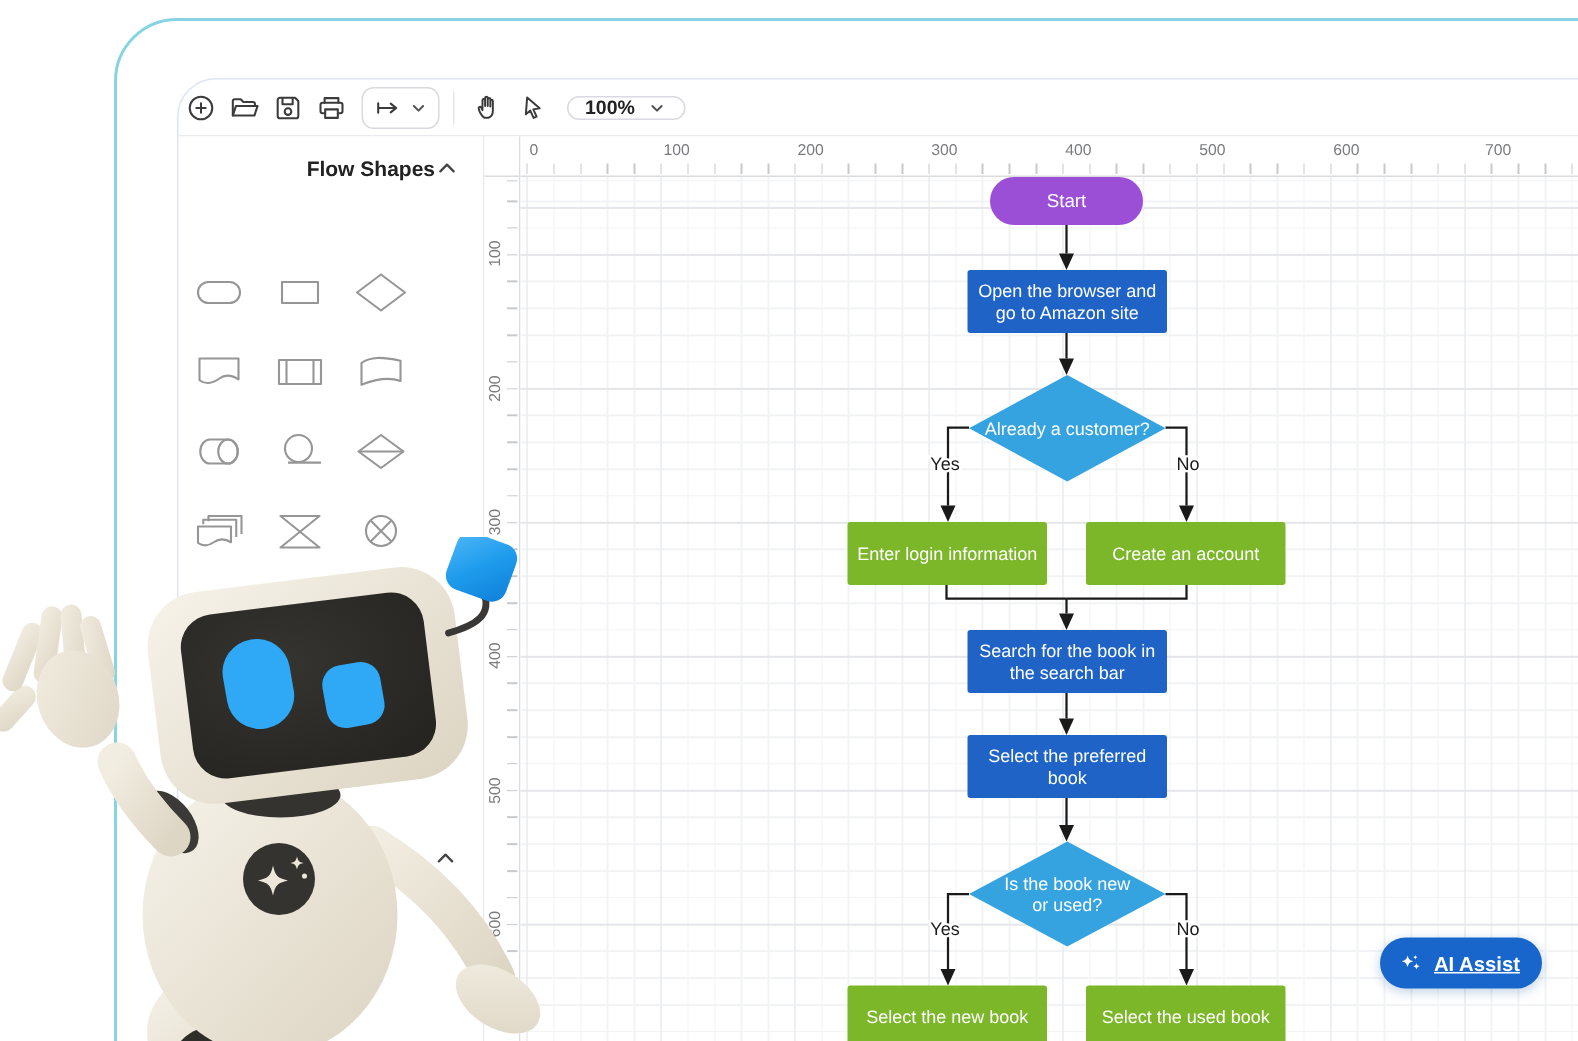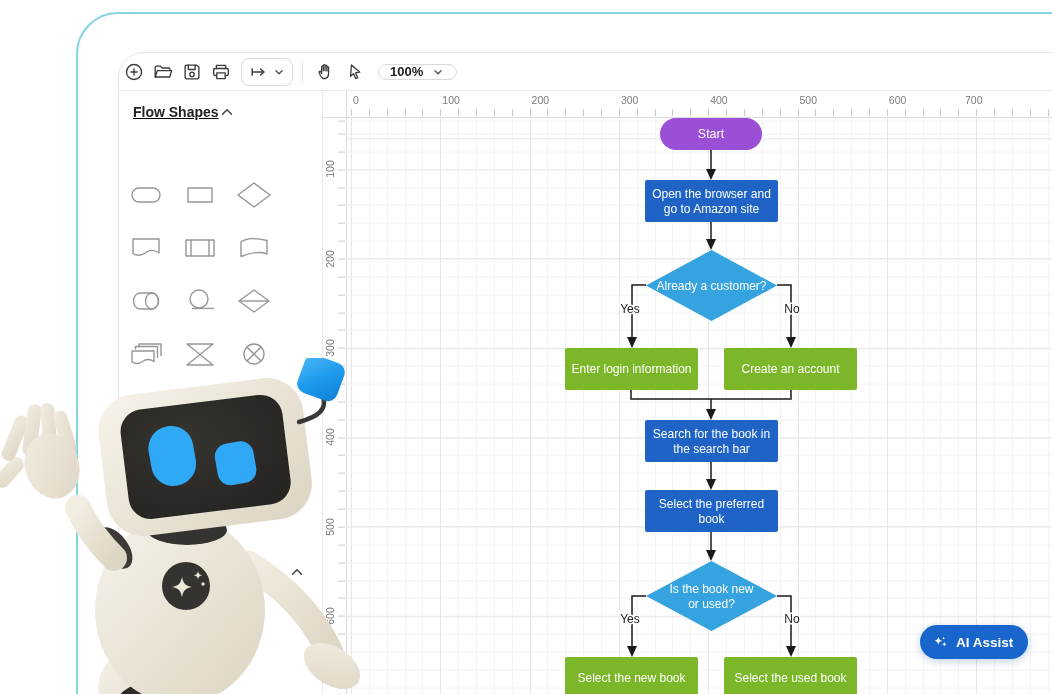--- a/index.html
+++ b/index.html
@@ -23,22 +23,22 @@
     height:28px; padding:0 6px; margin-left:4px; cursor:pointer; }
   .tdivider { width:1px; height:22px; background:#E5E6E9; margin:0 6px; }
   .zoombox { display:flex; align-items:center; gap:8px; border:1px solid #D9DADF; border-radius:8px;
     height:16px; padding:0 11px; margin-left:8px; cursor:pointer; }
   .zoombox .zval { font-size:13px; font-weight:700; color:#222; }
   .icon svg { display:block; }
 
   
   .sidebar { position:absolute; left:0; top:38px; width:204px; height:862px;
     border-right:1px solid #E9EAED; background:#fff; }
-  .sb-header { display:flex; align-items:center; justify-content:flex-start;
-    padding:13px 16px 0 14px;text-decoration:underline; }
+  .sb-header { display:flex; align-items:center; justify-content:flex-end;
+    padding:13px 16px 0 14px; }
   .sb-title { font-size:14px; font-weight:700; color:#222; }
   .shape-grid { position:absolute; left:0; top:77px; width:162px; display:grid;
     grid-template-columns:repeat(3,54px); grid-auto-rows:53px; justify-items:center; align-items:center; }
   .shape-cell { width:44px; height:36px; display:flex; align-items:center; justify-content:center; cursor:pointer; }
   .sb-collapse { position:absolute; left:170px; top:473px; }
 
   
   .canvas-wrap { position:absolute; left:204px; top:38px; width:996px; height:862px; }
   .corner { position:absolute; left:0; top:0; width:24px; height:27px;
     border-right:1px solid #DBDCDF; border-bottom:1px solid #DBDCDF; background:#fff; }
@@ -62,21 +62,21 @@
       repeating-linear-gradient(to bottom,#E4E6E9 0 1px,transparent 1px 89.3px),
       repeating-linear-gradient(to right,#F2F3F5 0 1px,transparent 1px 17.86px),
       repeating-linear-gradient(to bottom,#F2F3F5 0 1px,transparent 1px 17.86px);
     background-position:4px 0px, 0px 51.3px, 4px 0px, 0px 15.6px; }
   .canvas svg { position:absolute; left:0; top:0; }
 
   
   .ai-btn { position:absolute; left:920px; top:625px; height:34px; padding:0 15px 0 12px;
     background:#1866CB; border-radius:17px; display:flex; align-items:center; gap:7px;
     color:#fff; font-size:13.5px; font-weight:700; z-index:20; cursor:pointer;
-    box-shadow:0 2px 8px rgba(16,80,160,.28); }
+    box-shadow:0 2px 8px rgba(16,80,160,.28);text-decoration:underline; }
 
   
   .robot { position:absolute; left:0; top:358px; width:362px; height:336px; z-index:60; pointer-events:none; }
 </style>
 </head>
 <body>
 
 <div class="outer-card"></div>
 
 <div class="app">
@@ -268,21 +268,21 @@
     <div class="corner"></div>
     <div class="h-ruler" id="h-ruler">
         <div class="hticks"></div>
         <span class="rlabel" style="left: 6px;">0</span>
         <span class="rlabel" style="left: 95.3px;">100</span>
         <span class="rlabel" style="left: 184.6px;">200</span>
         <span class="rlabel" style="left: 273.9px;">300</span>
         <span class="rlabel" style="left: 363.2px;">400</span>
         <span class="rlabel" style="left: 452.5px;">500</span>
         <span class="rlabel" style="left: 541.8px;">600</span>
-        <span class="rlabel" style="left: 618px;">700</span>
+        <span class="rlabel" style="left: 643px;">700</span>
       </div>
     <div class="v-ruler" id="v-ruler">
         <div class="vticks"></div>
         <span class="rlabel" style="top: 43.3px;">100</span>
         <span class="rlabel" style="top: 132.6px;">200</span>
         <span class="rlabel" style="top: 221.9px;">300</span>
         <span class="rlabel" style="top: 311.2px;">400</span>
         <span class="rlabel" style="top: 400.5px;">500</span>
         <span class="rlabel" style="top: 489.8px;">600</span>
       </div>

